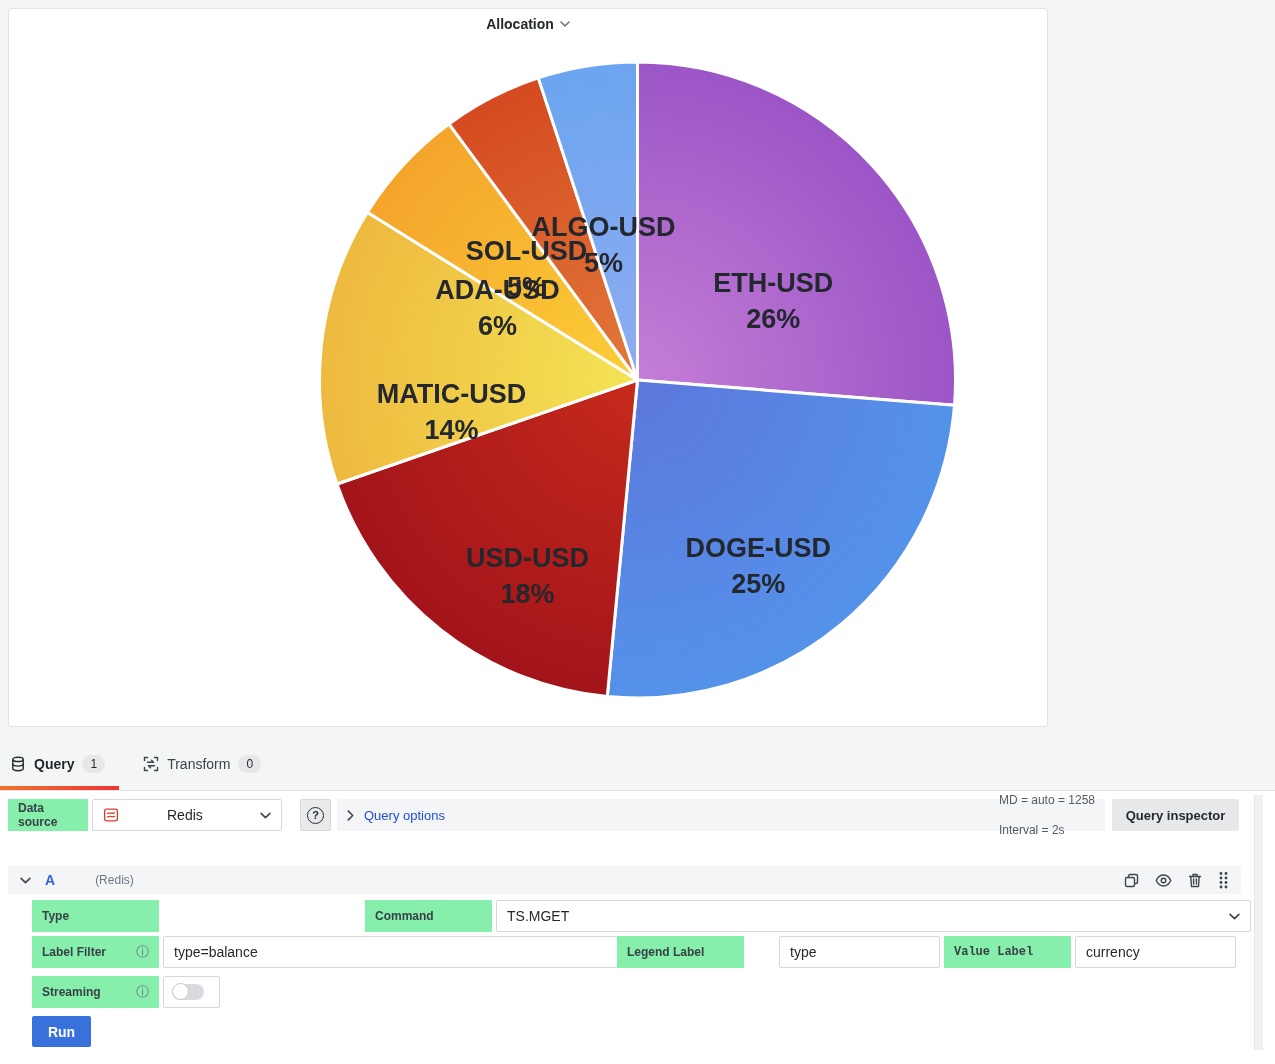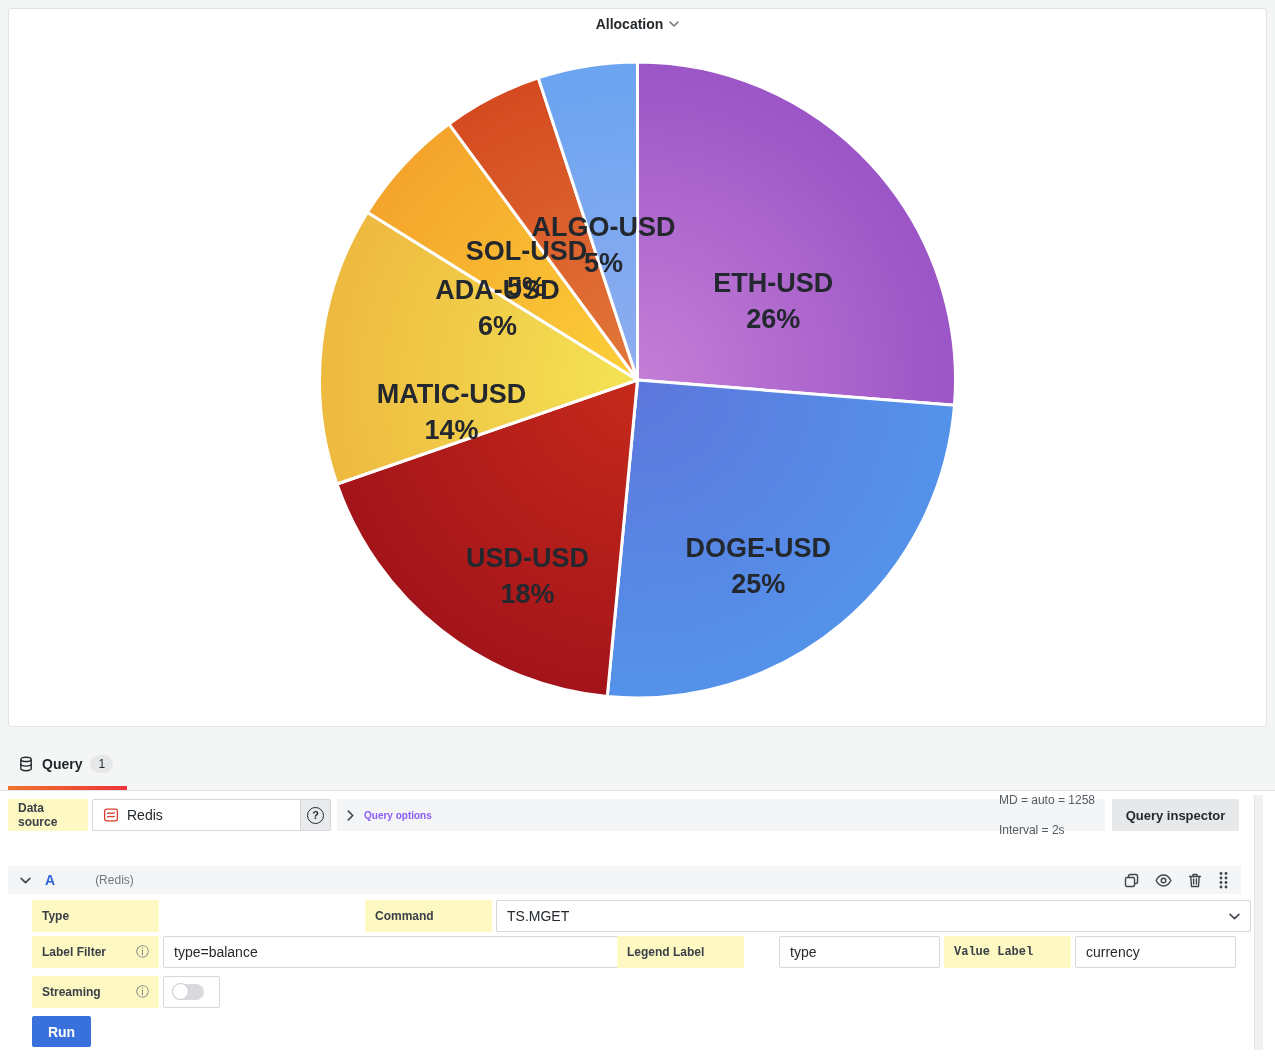--- a/index.html
+++ b/index.html
@@ -1,56 +1,56 @@
 <!DOCTYPE html>
 <html><head>
 <meta charset="utf-8">
 <style>
   * { margin:0; padding:0; box-sizing:border-box; }
   html,body { width:1275px; height:1064px; background:#f4f5f5; font-family:"Liberation Sans",sans-serif; overflow:hidden; }
   .stage { position:relative; width:1275px; height:1064px; }
 
   
-  .panel { position:absolute; left:8px; top:8px; width:1259px; height:719px;
+  .panel { position:absolute; left:8px; top:8px; width:1040px; height:719px;
            background:#ffffff; border:1px solid #e1e3e6; border-radius:3px; }
   .panel-header { position:absolute; left:0; top:0; width:100%; height:30px;
                   display:flex; align-items:center; justify-content:center; gap:6px; cursor:pointer; }
   .panel-title { font-size:14px; font-weight:700; color:#24292e; }
   .pie-svg { position:absolute; left:0; top:30px; width:1257px; height:687px; }
   .slice-label { font-family:"Liberation Sans",sans-serif; font-size:27px; font-weight:700;
                  fill:#23272e; text-anchor:middle; }
 
   
   .tabbar { position:absolute; left:0; top:738px; width:1275px; height:53px;
-            background:#f4f5f5; border-bottom:1px solid #e0e2e5; display:flex; align-items:stretch; padding-left:8px; }
+            background:#f4f5f5; border-bottom:1px solid #e0e2e5; display:flex; align-items:stretch; }
   .tab { position:relative; display:flex; align-items:center; gap:8px; padding:0 14px 0 10px; cursor:pointer; }
   .tab .tlabel { font-size:14px; color:#3d434a; }
   .tab.active .tlabel { font-weight:700; color:#1f2328; }
   .tab.active .underline { position:absolute; left:0; right:0; bottom:0; height:4px;
             background:linear-gradient(90deg,#f0742c,#ee3338); }
   .badge { background:#e6e7e9; border-radius:11px; padding:2px 8px; font-size:12px; color:#24292e; }
 
   
   .editor-bg { position:absolute; left:0; top:791px; width:1275px; height:273px; background:#ffffff; }
-  .chip { position:absolute; height:32px; background:#fef9c3; display:flex; align-items:center;
+  .chip { position:absolute; height:32px; background:#86efac; display:flex; align-items:center;
           padding:0 10px; font-size:12px; font-weight:700; color:#3a4047; gap:6px; }
   .selectbox { position:absolute; height:32px; background:#fff; border:1px solid #d5d7da; border-radius:2px;
           display:flex; align-items:center; padding:0 10px; font-size:14px; color:#24292e; cursor:pointer; }
   .selectbox .grow { flex:1; }
   .textinput { position:absolute; height:32px; background:#fff; border:1px solid #d5d7da; border-radius:2px;
           padding:0 10px; font-size:14px; color:#24292e; font-family:"Liberation Sans",sans-serif; }
   .icon-btn { display:flex; align-items:center; justify-content:center; cursor:pointer; }
   .help-btn { position:absolute; left:300px; top:799px; width:31px; height:32px; background:#e9eaec;
           border:1px solid #d5d7da; border-radius:2px; display:flex; align-items:center; justify-content:center;
           font-size:12px; font-weight:700; color:#24292e; cursor:pointer; }
   .help-circle { width:17px; height:17px; border:1.6px solid #24292e; border-radius:50%;
           display:flex; align-items:center; justify-content:center; font-size:11px; }
   .qo-bar { position:absolute; left:337px; top:799px; width:768px; height:32px; background:#f4f5f6;
           display:flex; align-items:center; padding:0 10px; gap:10px; }
-  .qo-link { color:#8b5cf6; font-size:10px; font-weight:700; cursor:pointer; }
+  .qo-link { color:#1d4ed8; font-size:13px; font-weight:400; cursor:pointer; }
   .qo-meta { margin-left:auto; display:flex; gap:16px; font-size:12px; color:#555b62;flex-direction:column; }
   .inspector-btn { position:absolute; left:1112px; top:799px; width:127px; height:32px; background:#e7e8ea;
           border-radius:2px; display:flex; align-items:center; justify-content:center;
           font-size:13px; font-weight:700; color:#24292e; cursor:pointer; }
   .q-header { position:absolute; left:8px; top:866px; width:1233px; height:28px; background:#f4f5f6;
           display:flex; align-items:center; padding:0 12px; gap:14px; }
   .q-ref { color:#2c64d9; font-size:14px; font-weight:700; }
   .q-ds-hint { font-size:12px; color:#6e7680; margin-left:26px; }
   .q-actions { margin-left:auto; display:flex; align-items:center; gap:16px; }
   .run-btn { position:absolute; left:32px; top:1016px; width:59px; height:31px; background:#3871dc;
@@ -130,28 +130,40 @@
     <div class="tab active">
       <svg width="16" height="16" viewBox="0 0 16 16" fill="none" stroke="#24292e" stroke-width="1.4">
         <ellipse cx="8" cy="3.4" rx="5.2" ry="2.1"></ellipse>
         <path d="M2.8 3.4 v9.2 c0 1.16 2.33 2.1 5.2 2.1 s5.2 -0.94 5.2 -2.1 v-9.2"></path>
         <path d="M2.8 8 c0 1.16 2.33 2.1 5.2 2.1 s5.2 -0.94 5.2 -2.1"></path>
       </svg>
       <span class="tlabel">Query</span>
       <span class="badge">1</span>
       <span class="underline"></span>
     </div>
+    <div class="tab" style="margin-left:14px;">
+      <svg width="16" height="16" viewBox="0 0 16 16" fill="none" stroke="#3d434a" stroke-width="1.4" stroke-linecap="round" stroke-linejoin="round">
+        <path d="M1.5 4.5 v-3 h3"></path>
+          <path d="M11.5 1.5 h3 v3"></path>
+          <path d="M14.5 11.5 v3 h-3"></path>
+          <path d="M4.5 14.5 h-3 v-3"></path>
+        <path d="M4.5 6.2 h6 l-2 -2"></path>
+          <path d="M11.5 9.8 h-6 l2 2"></path>
+      </svg>
+      <span class="tlabel">Transform</span>
+      <span class="badge">0</span>
+    </div>
   </div>
 
   <div class="editor-bg"></div>
 
   <div class="chip" style="left:8px; top:799px; width:80px;">
     <span>Data source</span>
   </div>
-  <div class="selectbox" style="left:92px; top:799px; width:230px;">
+  <div class="selectbox" style="left:92px; top:799px; width:190px;gap:40px;">
     <svg width="16" height="16" viewBox="0 0 16 16" style="margin-right:8px;" fill="none" stroke="#dd3a2b" stroke-width="1.3" stroke-linejoin="round">
       <rect x="1.6" y="2.2" width="12.8" height="11.6" rx="2"></rect>
       <path d="M4 6.2 c1.3 1 2.7 -1 4 0 c1.3 1 2.7 -1 4 0"></path>
       <path d="M4 9.6 c1.3 1 2.7 -1 4 0 c1.3 1 2.7 -1 4 0"></path>
     </svg>
     <span class="grow">Redis</span>
     <svg class="chev" width="11" height="7" viewBox="0 0 10 6">
         <polyline points="1,1 5,5 9,1" fill="none" stroke="#44494f" stroke-width="1.5" stroke-linecap="round" stroke-linejoin="round"></polyline>
       </svg>
   </div>

